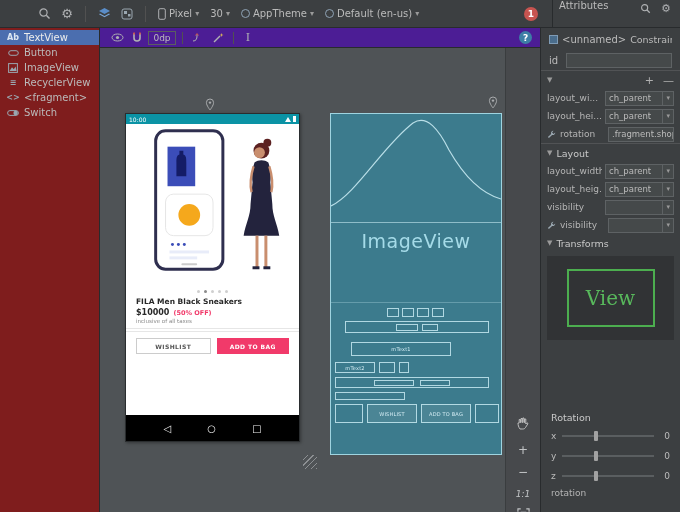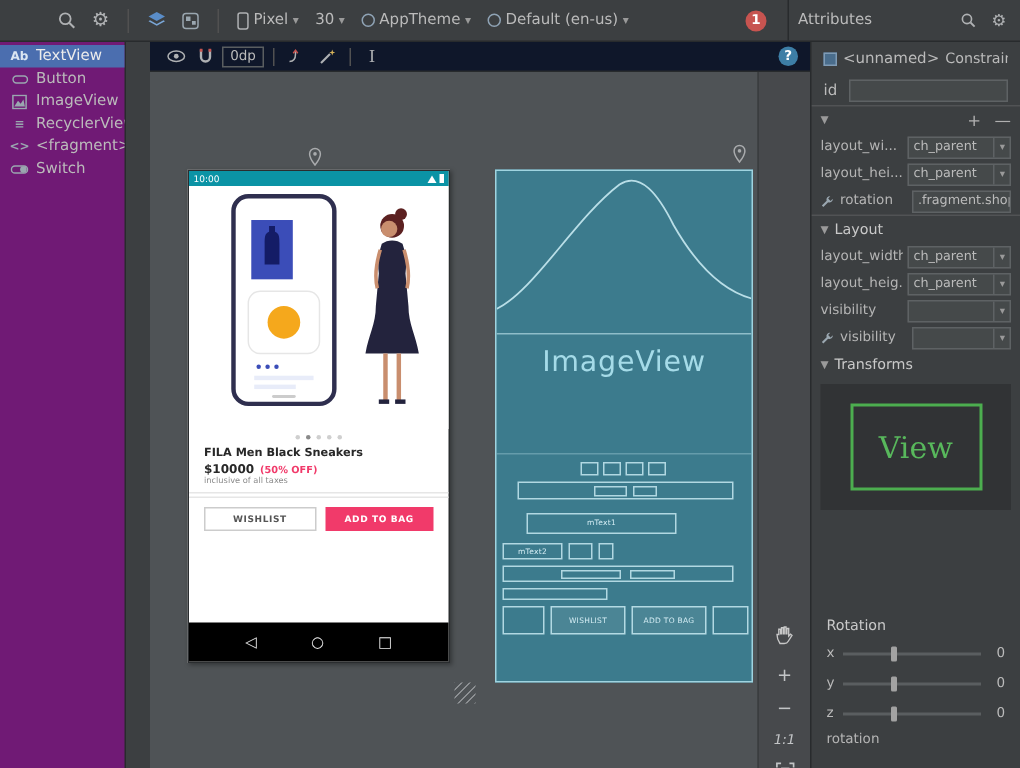--- a/index.html
+++ b/index.html
@@ -14,38 +14,38 @@
   .tb-left{flex:1;display:flex;align-items:center;gap:3px;padding-left:34px;}
   .tbtn{display:inline-flex;align-items:center;justify-content:center;width:20px;height:20px;
         color:#afb1b3;font-size:13px;}
   .vsep{width:1px;height:16px;background:#515151;margin:0 5px;}
   .tb-dd{display:inline-flex;align-items:center;gap:3px;background:none;border:none;color:#bbb;
          font-family:inherit;font-size:10px;padding:2px 4px;}
   .chev{font-size:8px;color:#9a9a9a;}
   .err-badge{margin-left:auto;margin-right:14px;width:14px;height:14px;border-radius:50%;
              background:#c75450;color:#fff;font-size:9px;font-weight:bold;display:flex;
              align-items:center;justify-content:center;}
-  .attr-head{width:155px;border-left:1px solid #282b2d;display:flex;align-items:center;
+  .attr-head{width:128px;border-left:1px solid #282b2d;display:flex;
              padding:0 6px;gap:5px;}
   .attr-head .title{flex:1;font-size:10px;color:#bbb;}
   .circ-ic{width:9px;height:9px;border-radius:50%;border:1px solid #8fa3b5;display:inline-block;}
 
   
-  .palette{left:0;top:28px;width:84px;height:484px;background:#701a75;
+  .palette{left:0;top:28px;width:100px;height:484px;background:#7f1d1d;
            border-right:1px solid #282b2d;padding-top:2px;}
   .pal-item{display:flex;align-items:center;gap:4px;height:15px;padding-left:6px;
             font-size:10px;color:#bbb;}
   .pal-item.selected{background:#4b6eaf;color:#ececec;}
   .pal-ic{width:14px;display:inline-flex;justify-content:center;align-items:center;
           font-size:8px;color:#9aa7b0;flex-shrink:0;font-weight:bold;}
   .pal-item.selected .pal-ic{color:#dce6f2;}
   .pal-lbl{white-space:nowrap;overflow:hidden;}
 
   
-  .dtoolbar{left:100px;top:28px;width:440px;height:20px;background:#0f172a;
+  .dtoolbar{left:100px;top:28px;width:440px;height:20px;background:#4c1d95;
             border-bottom:1px solid #282b2d;display:flex;align-items:center;gap:2px;padding:0 8px;}
   .dt-sep{width:1px;height:12px;background:#515151;margin:0 4px;}
   .margin-box{min-width:28px;height:14px;border:1px solid #5a5e60;color:#bbb;font-size:9px;
               display:flex;align-items:center;justify-content:center;padding:0 3px;}
   .ibeam{font-family:"DejaVu Serif",serif;font-size:11px;color:#afb1b3;}
   .help-circle{margin-left:auto;width:13px;height:13px;border-radius:50%;background:#3d7ea6;
                color:#fff;font-size:9px;font-weight:bold;display:flex;align-items:center;
                justify-content:center;}
 
   

